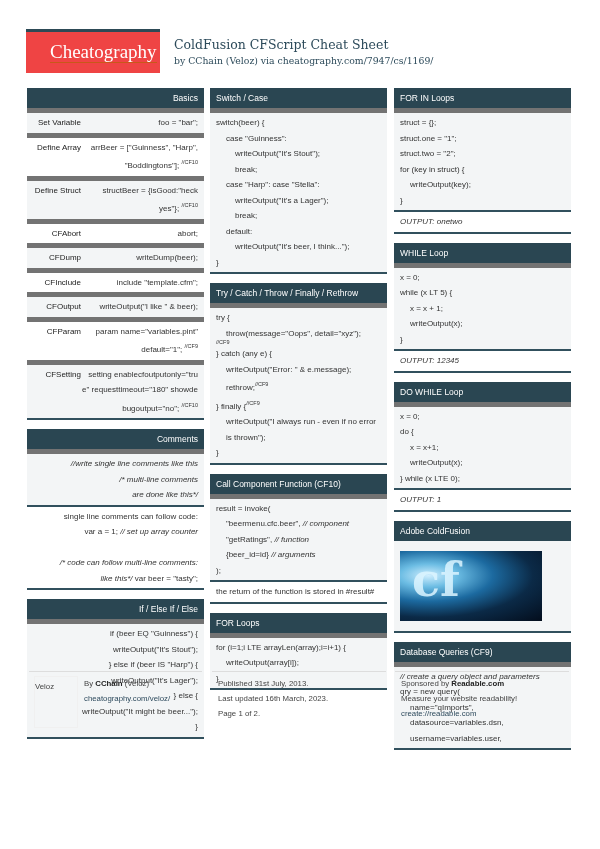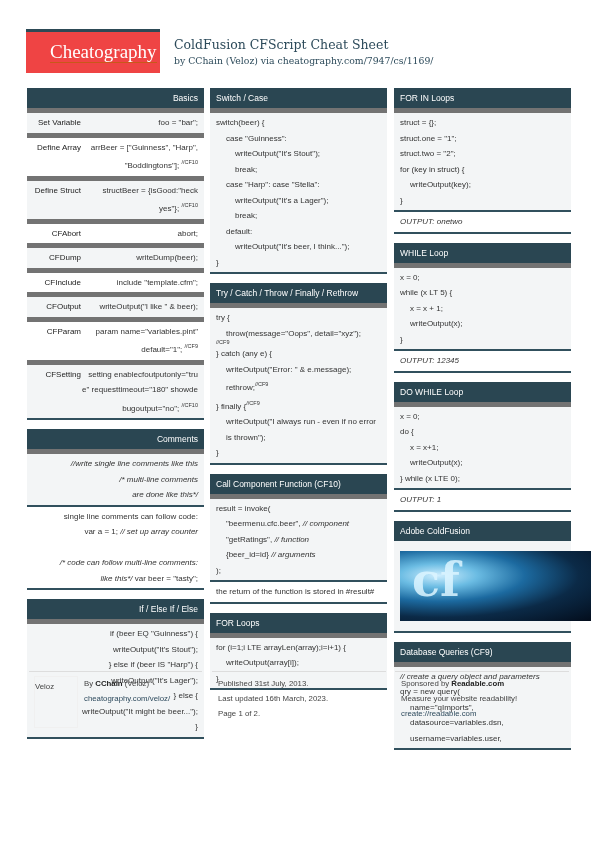--- a/index.html
+++ b/index.html
@@ -36,21 +36,21 @@
   .row.alt { background: #f3f5f6; }
   .row.sep { border-top: 2px solid #31505d; }
   .kv { display: flex; }
   .kv .k { width: 48px; flex-shrink: 0; font-weight: 500; color: #222; }
   .kv .v { flex: 1; }
   .i1 { padding-left: 10px; } .i2 { padding-left: 19px; }
   em { font-style: italic; }
   sup { font-size: 5.5px; vertical-align: 4px; }
   .imgbox { padding: 10px 6px 10px 6px; background: #f3f5f6; }
   .cfimg {
-    width: 191px; height: 70px;
+    width: 142px; height: 70px;
     background: radial-gradient(ellipse at 20% 35%, #cfeefe 0%, #6bbce3 18%, #1c6aa0 40%, #0b2a47 65%, #030d1c 100%);
     position: relative; overflow: hidden;
   }
   .cfimg .glyph {
     position: absolute; left: 12px; top: 6px; font-size: 46px; line-height: 46px;
     color: rgba(220,245,255,0.85); font-family: "DejaVu Serif", serif; font-weight: bold;
   }
   .footer { position: absolute; top: 668px; font-size: 7.8px; line-height: 15px; color: #444; }
   .fline { position: absolute; top: 671px; height: 1px; background: #ddd; }
   .link { color: #2d4a5d; }

